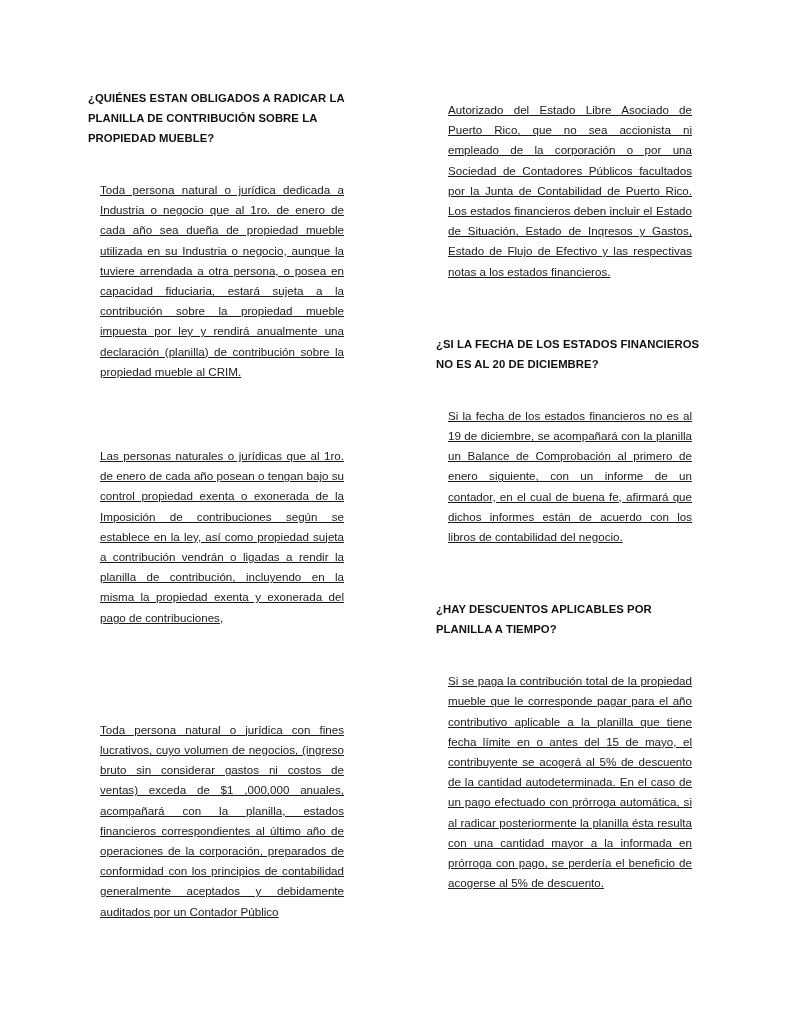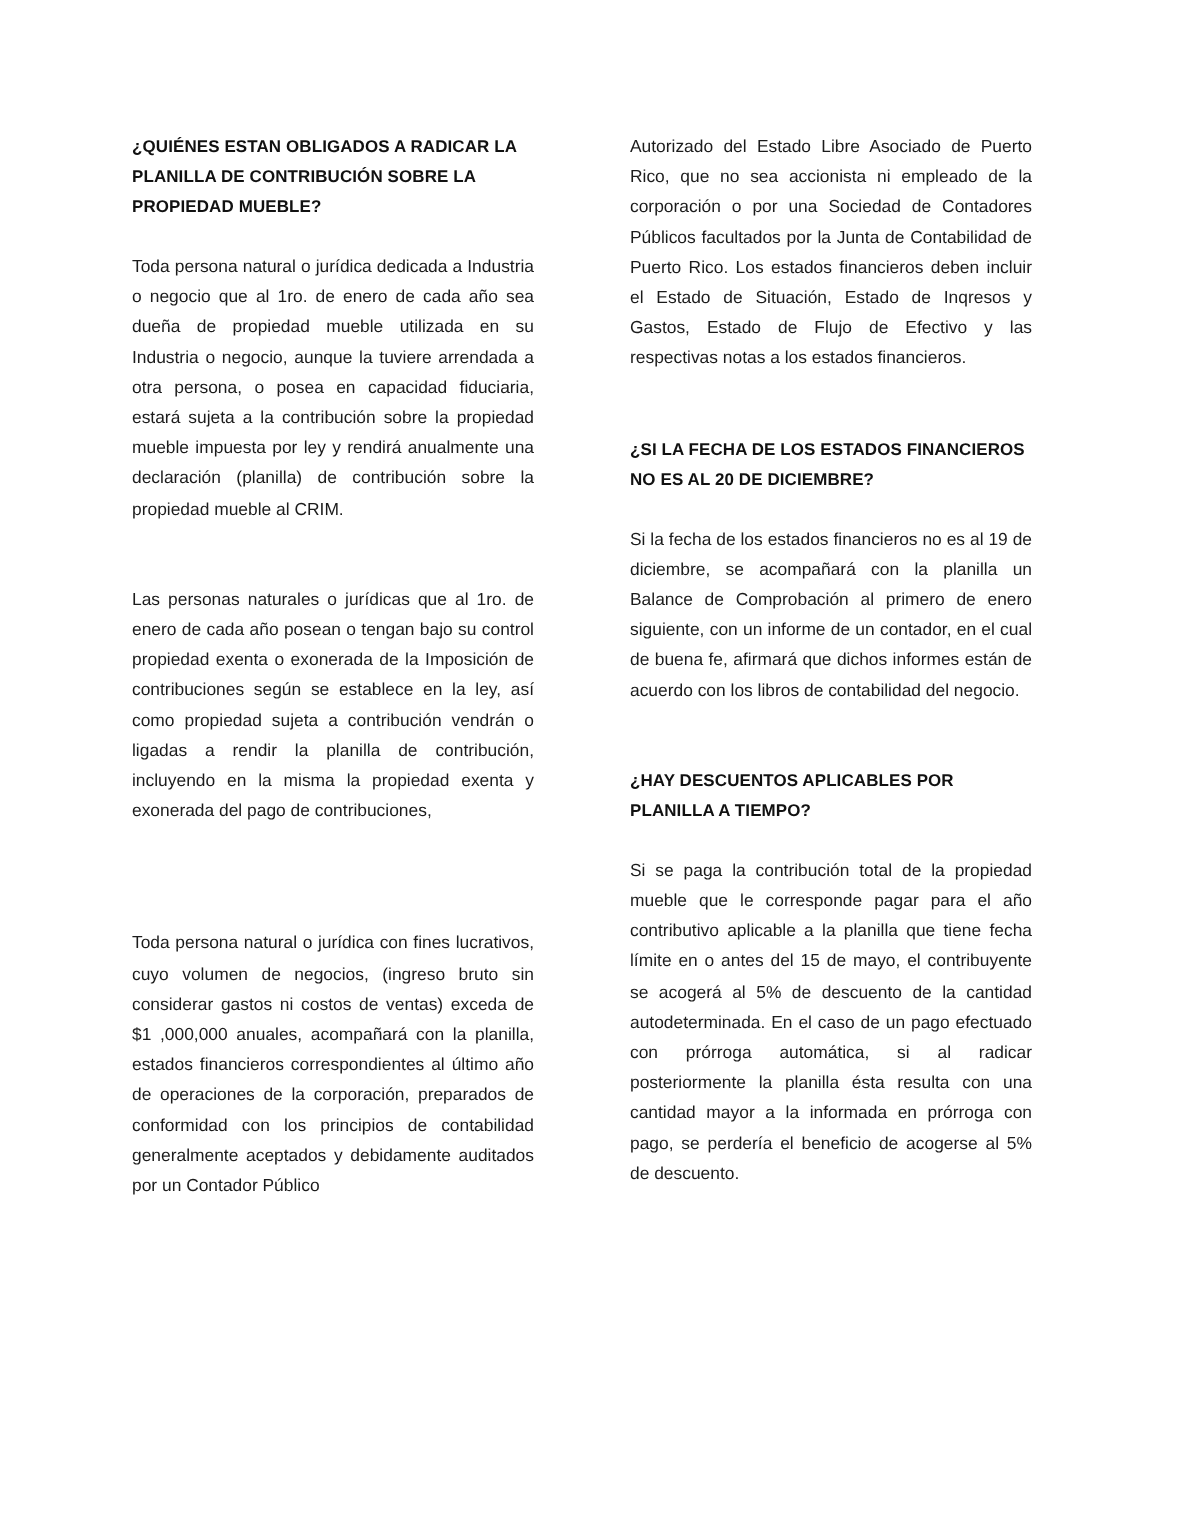--- a/index.html
+++ b/index.html
@@ -20,21 +20,21 @@
     -webkit-font-smoothing: antialiased;
   }
   .columns {
     position: absolute;
     top: 88px;
     left: 88px;
     width: 600px;
     display: flex;
     flex-direction: row;
     align-items: flex-start;
-    gap: 64px;
+    gap: 80px;
   }
   .col {
     width: 268px;
     flex: 0 0 268px;
   }
   .heading {
     font-size: 11.3px;
     font-weight: bold;
     line-height: 20px;
     letter-spacing: 0.08px;
@@ -42,23 +42,24 @@
     margin: 0;
     color: #111111;
     white-space: pre-line;
   }
   .para {
     font-size: 11.6px;
     font-weight: normal;
     line-height: 20.2px;
     text-align: justify;
     text-justify: inter-word;
-    margin: 0;
+    margin: 12px;
     color: #1b1b1b;
     hyphens: none;
+    text-decoration: underline;
   }
   
   .gap-sm { height: 20px; }
   .gap-lg { height: 40px; }
   .gap-xl { height: 48px; }
 </style>
 </head>
 <body>
 
 <div class="page">

